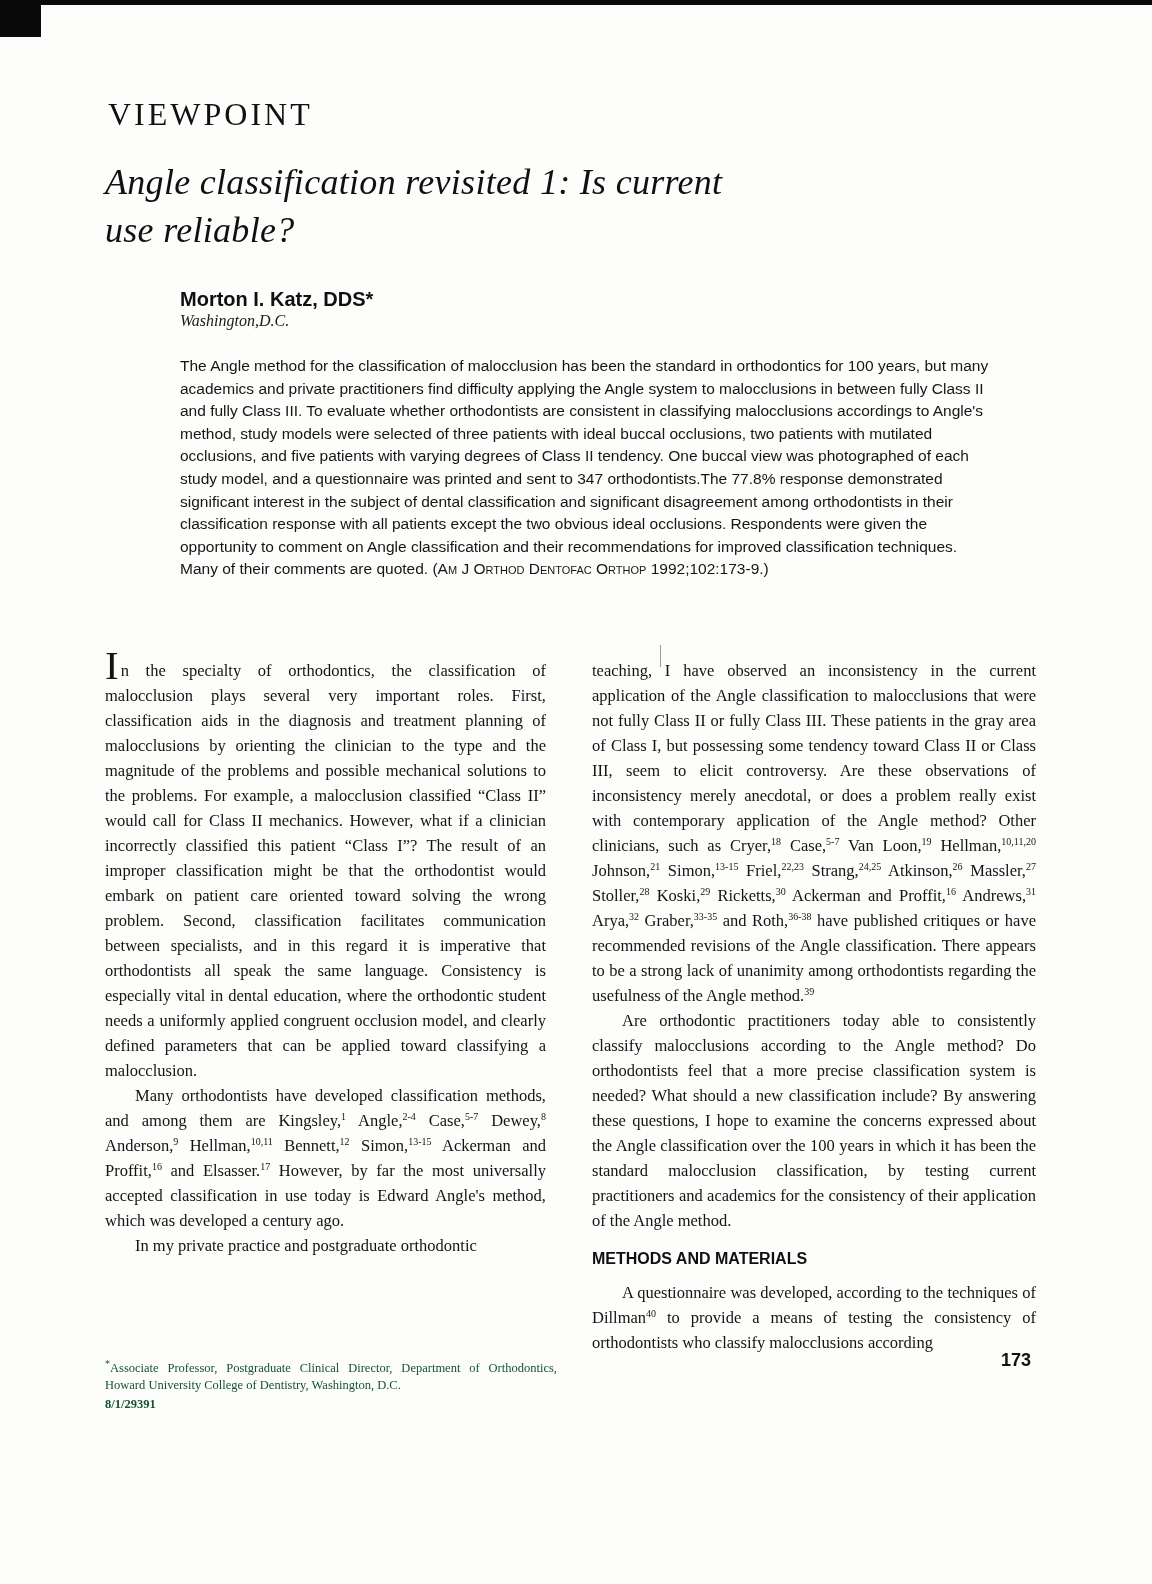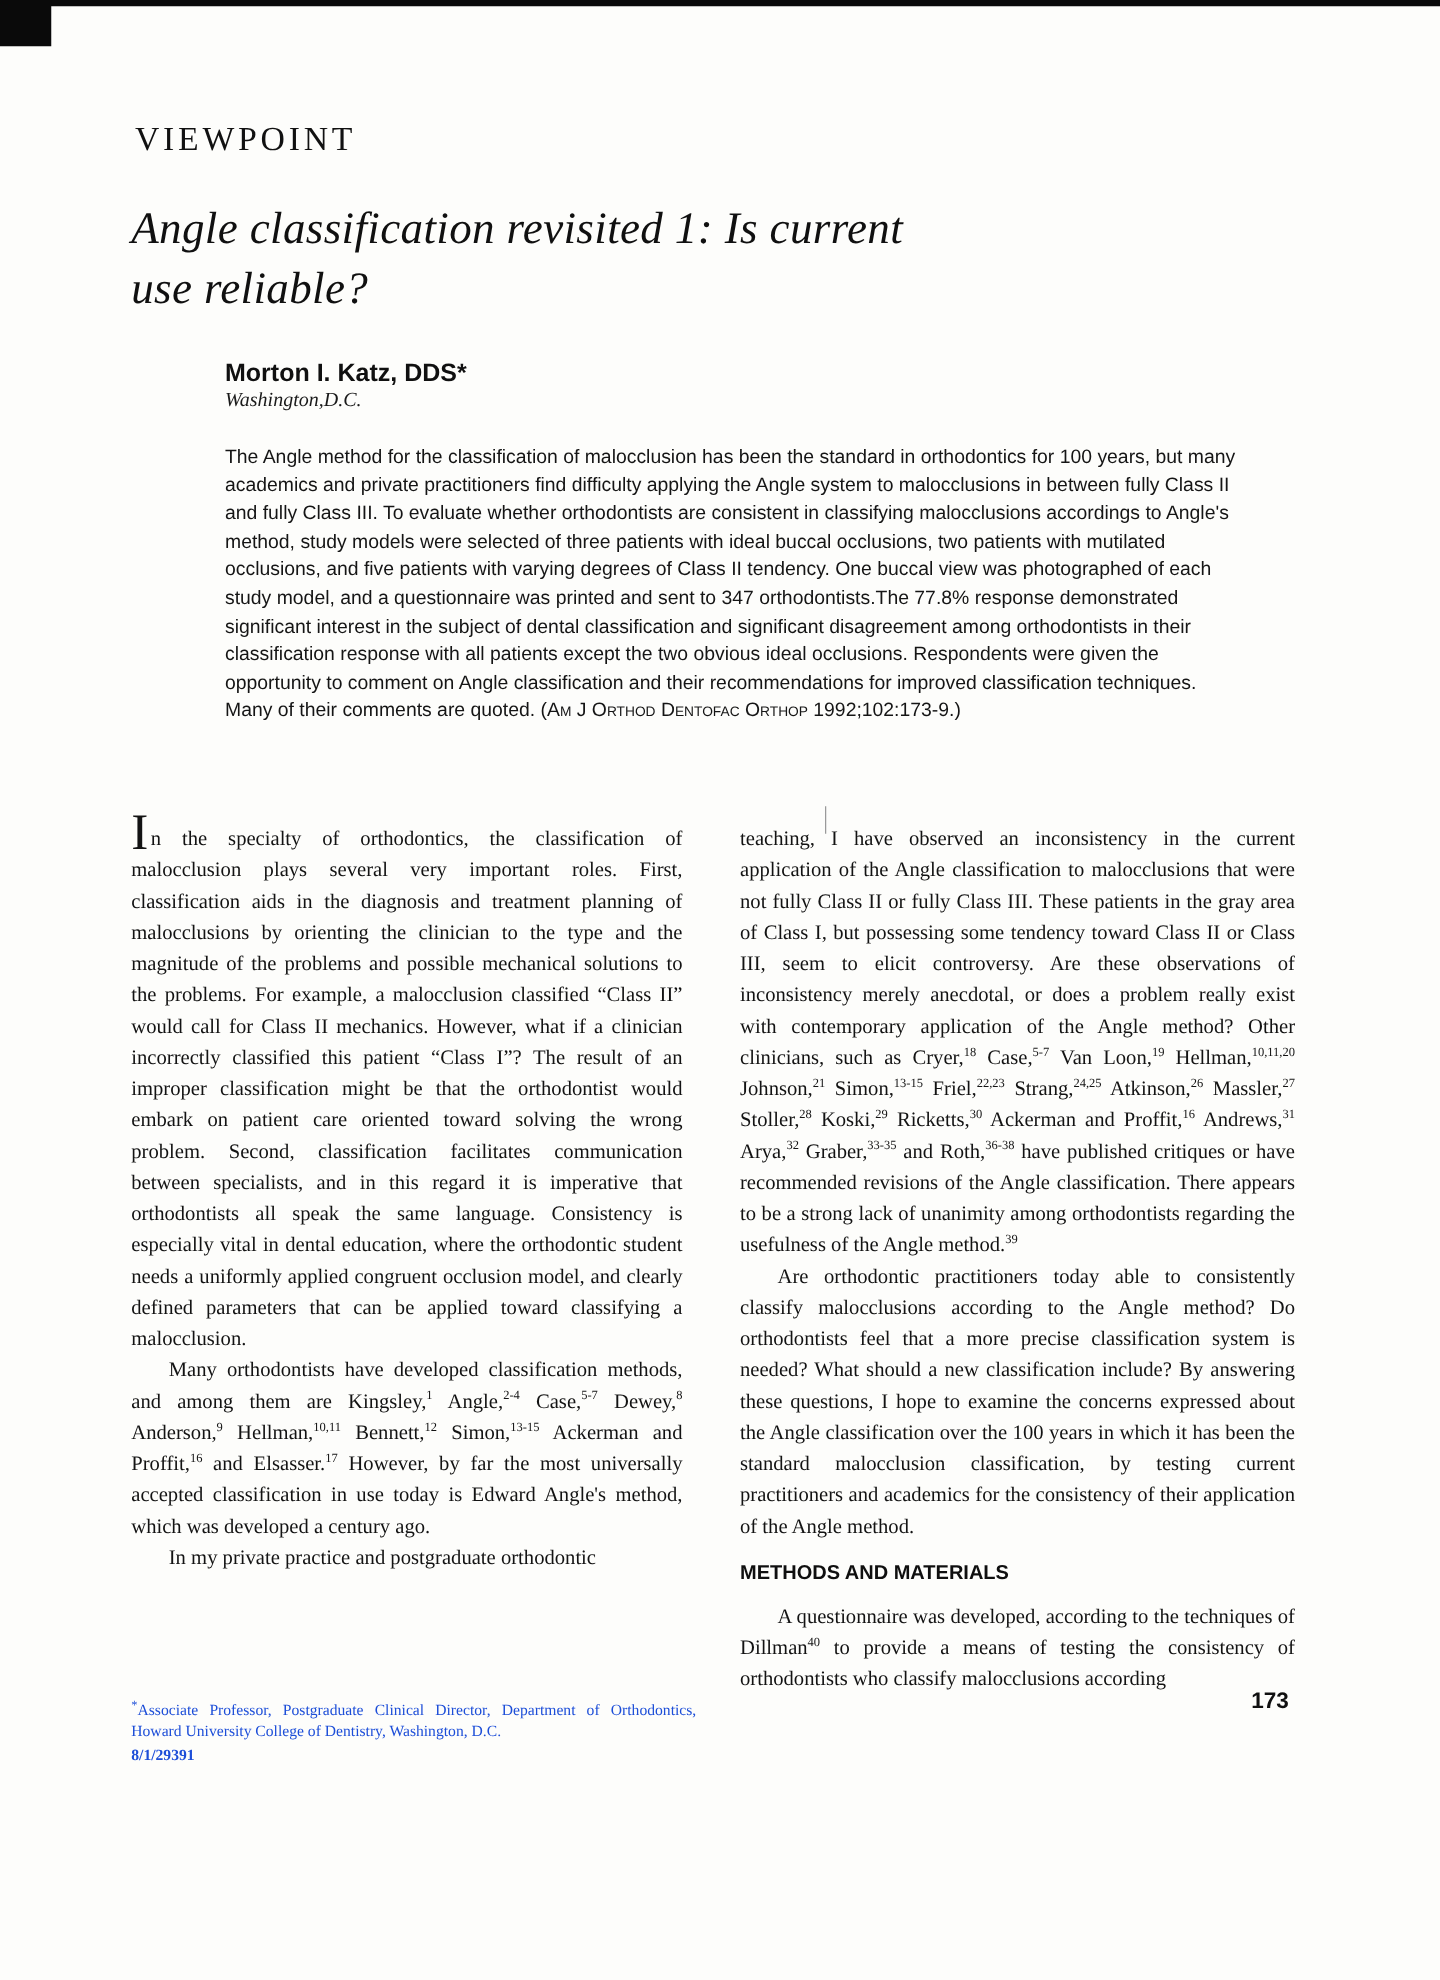--- a/index.html
+++ b/index.html
@@ -16,21 +16,21 @@
   .top-rule {
     position:absolute; top:0; left:0;
     width:1152px; height:5px; background:#0a0a0a;
   }
   .corner-mark {
     position:absolute; top:0; left:0;
     width:41px; height:37px; background:#0a0a0a;
   }
   .kicker {
     position:absolute; top:96px; left:108px;
-    font-size:27px; letter-spacing:3px;
+    font-size:32px; letter-spacing:3px;
     font-family:"Liberation Serif", serif;
     color:#111;
   }
   .title {
     position:absolute; top:158px; left:105px; width:800px;
     font-family:Liberation Serif, serif;
     font-style:italic; font-weight:400;
     font-size:36px; line-height:48px;
     letter-spacing:0.3px; color:#101010;
   }
@@ -70,21 +70,21 @@
     font-family:"Liberation Sans", sans-serif;
     font-weight:bold; font-size:16px;
     text-align:left; text-indent:0;
     margin:13px 0 9px 0 !important;
     color:#0f0f0f;
   }
   .footnote {
     position:absolute; top:1360px; left:105px; width:452px;
     font-family:"Liberation Serif", serif;
     font-size:12.5px; line-height:17px;
-    text-align:justify; color:#1d4ed8;
+    text-align:justify; color:#14532d;
   }
   .footnote .code { margin-top:2px; font-weight:bold; text-align:left; }
   .page-number {
     position:absolute; top:1350px; left:1001px;
     font-family:"Liberation Sans", sans-serif;
     font-weight:bold; font-size:18px; color:#101010;
   }
   .col-tick {
     position:absolute; top:645px; left:660px;
     width:1px; height:22px; background:#9a9a9a;

